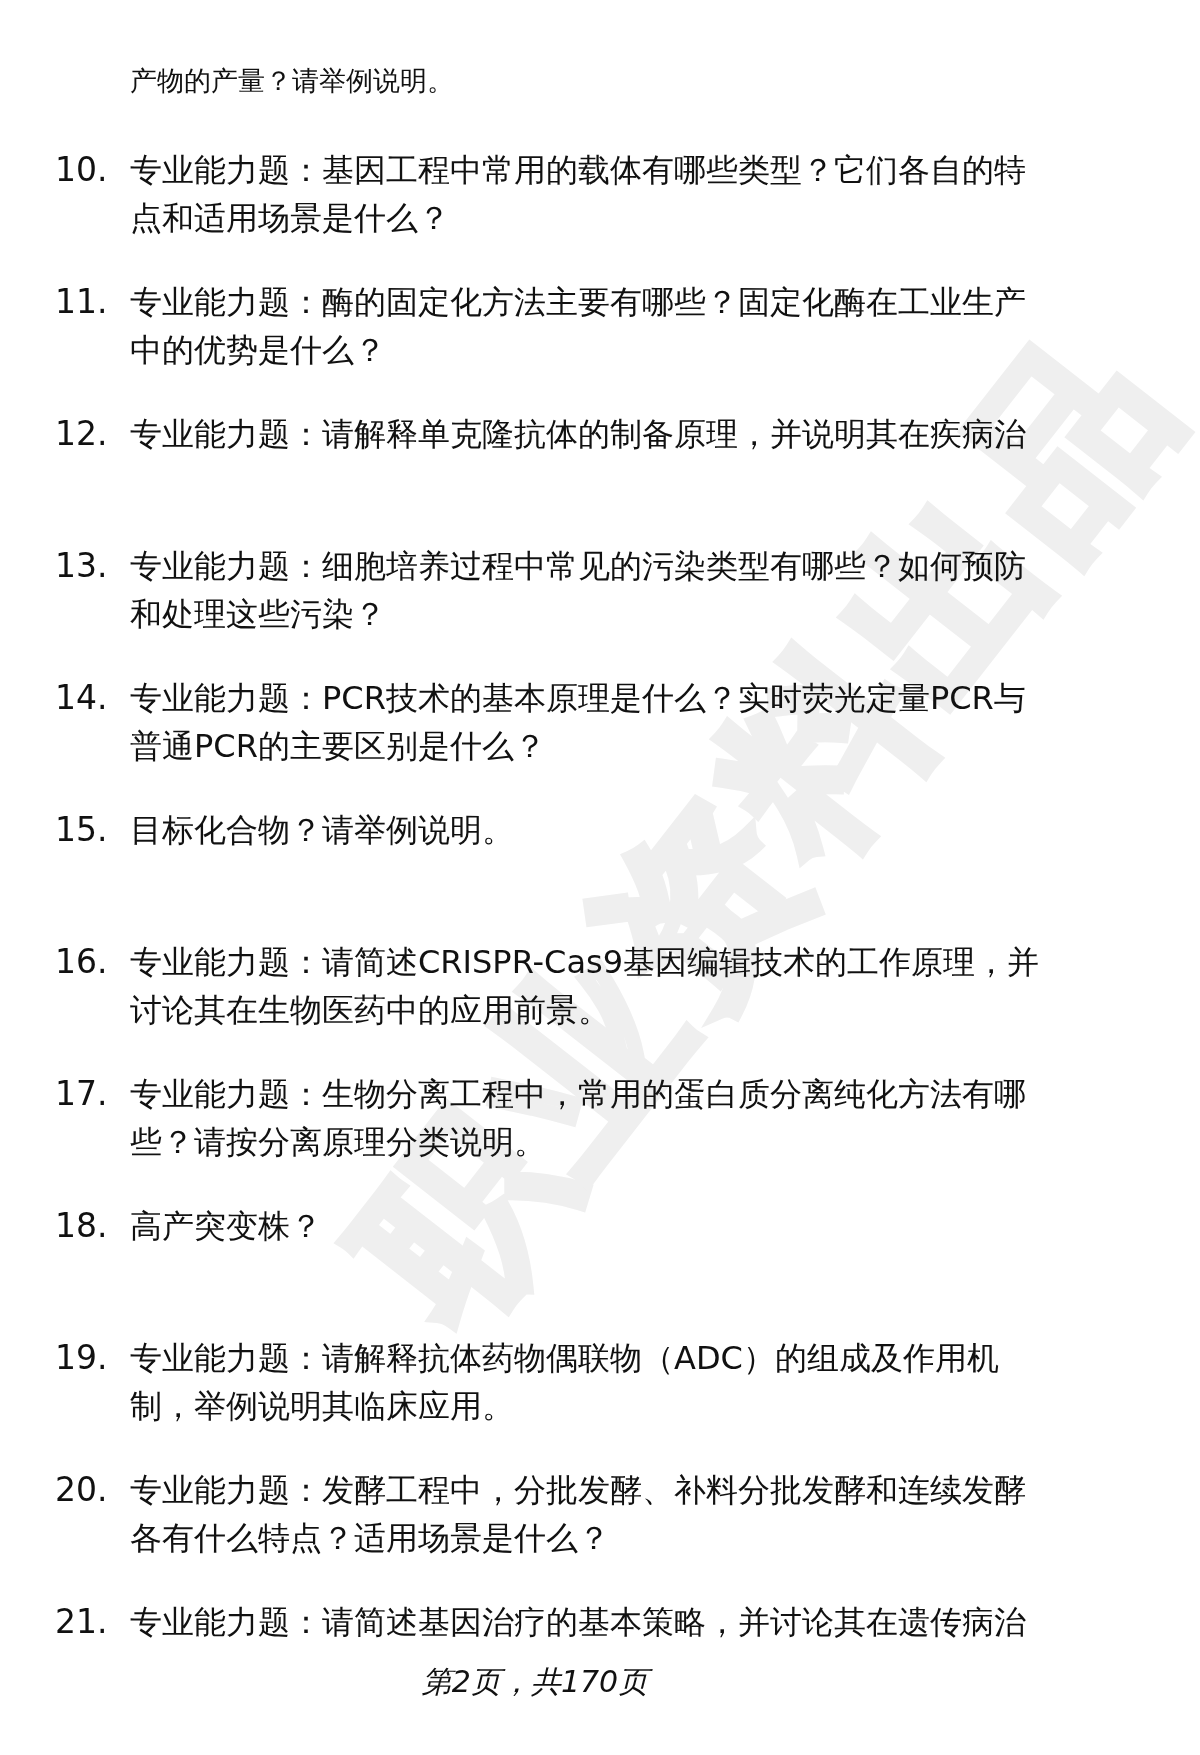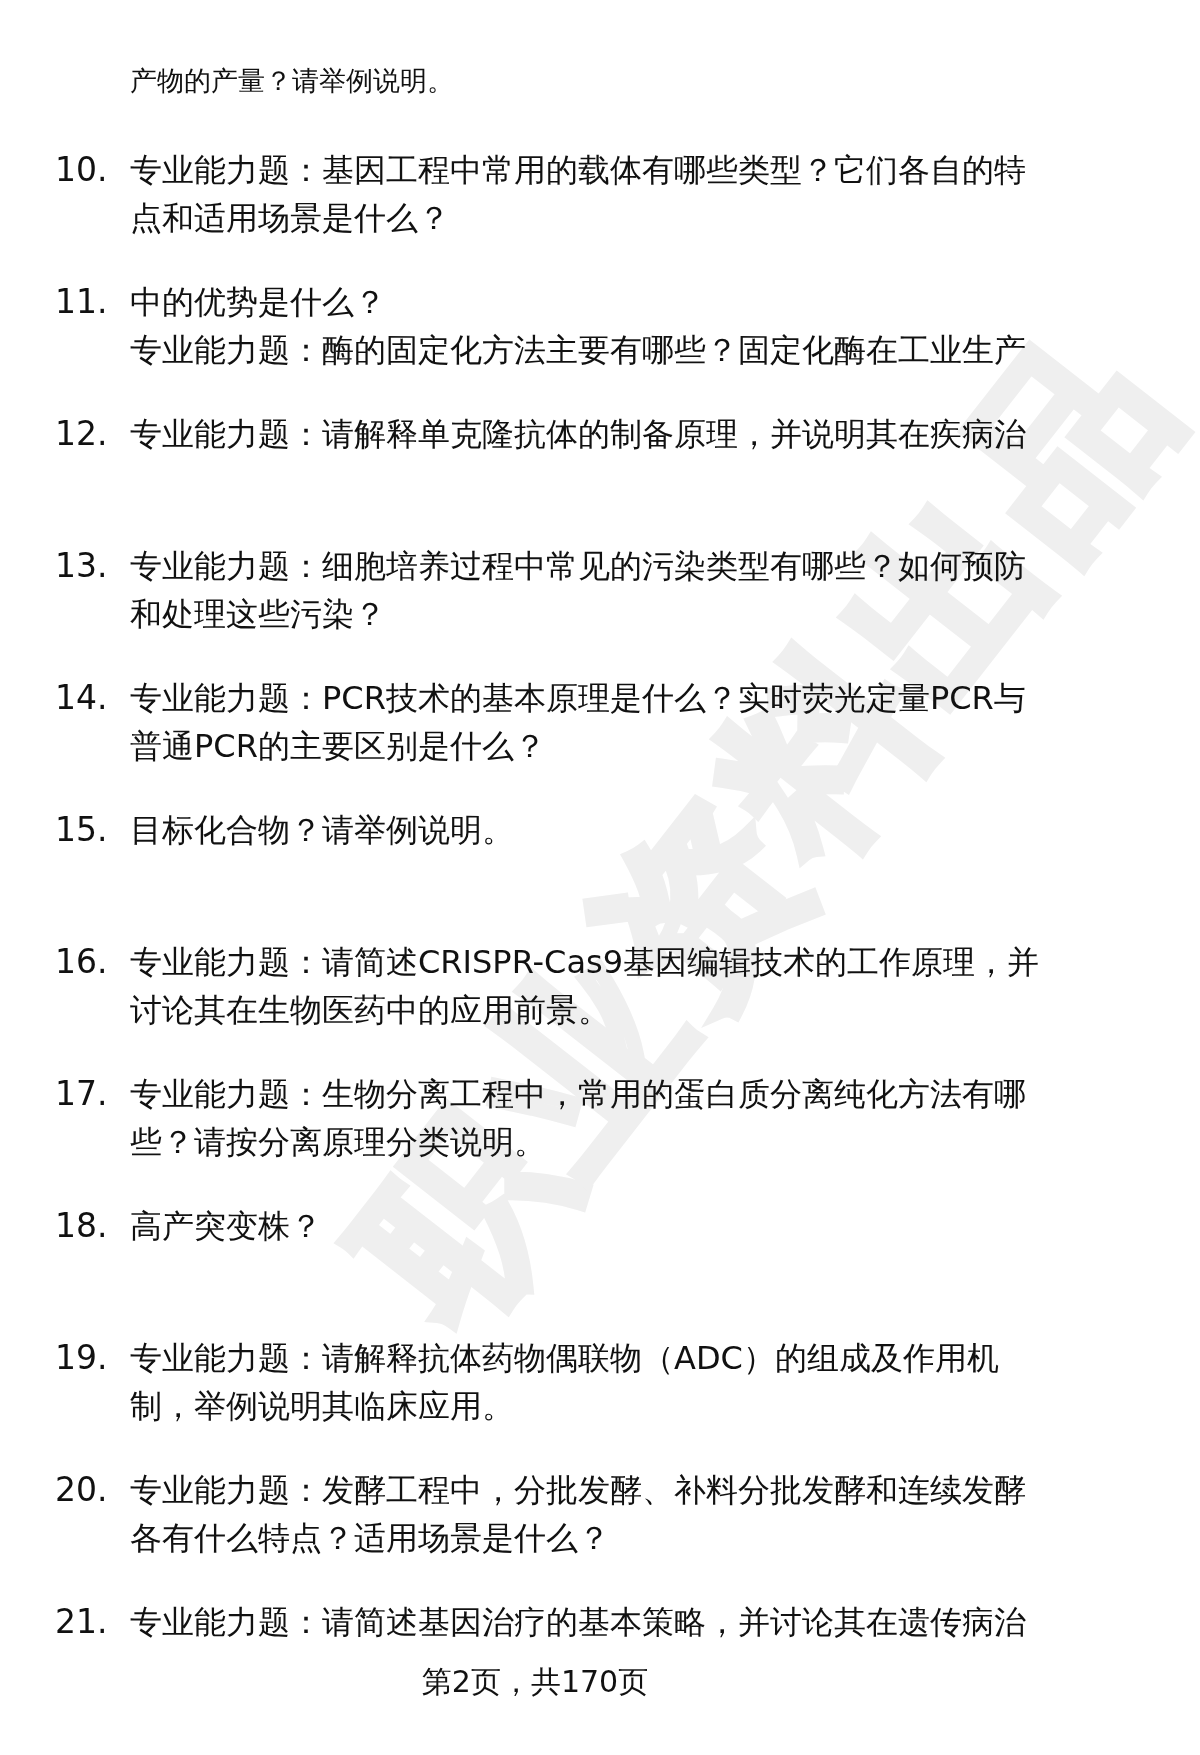--- a/index.html
+++ b/index.html
@@ -27,21 +27,21 @@
     position: absolute; left: 55px; top: 0;
     font-size: 33px; line-height: 48px; white-space: nowrap;
   }
   .text {
     position: absolute; left: 130px; top: 0; width: 1020px;
     font-size: 32px; line-height: 48px;
   }
   .text span { display: block; white-space: nowrap; }
   .footer {
     position: absolute; left: 0; width: 1070px; top: 1662px;
-    text-align: center; font-size: 30px; line-height: 40px;
+    text-align: center; font-size: 30px; line-height: 40px; font-style: italic;
   }
 </style>
 </head>
 <body>
 
 <div class="watermark">职业资料出品</div>
 
 <div class="page">
   <div class="cont">产物的产量？请举例说明。</div>
 
@@ -49,22 +49,22 @@
     <div class="item">
       <div class="num">10.</div>
       <div class="text">
         <span>专业能力题：基因工程中常用的载体有哪些类型？它们各自的特</span>
         <span>点和适用场景是什么？</span>
       </div>
     </div>
     <div class="item">
       <div class="num">11.</div>
       <div class="text">
+        <span>专业能力题：酶的固定化方法主要有哪些？固定化酶在工业生产</span>
         <span>中的优势是什么？</span>
-        <span>专业能力题：酶的固定化方法主要有哪些？固定化酶在工业生产</span>
       </div>
     </div>
     <div class="item">
       <div class="num">12.</div>
       <div class="text">
         <span>专业能力题：请解释单克隆抗体的制备原理，并说明其在疾病治</span>
       </div>
     </div>
     <div class="item">
       <div class="num">13.</div>

